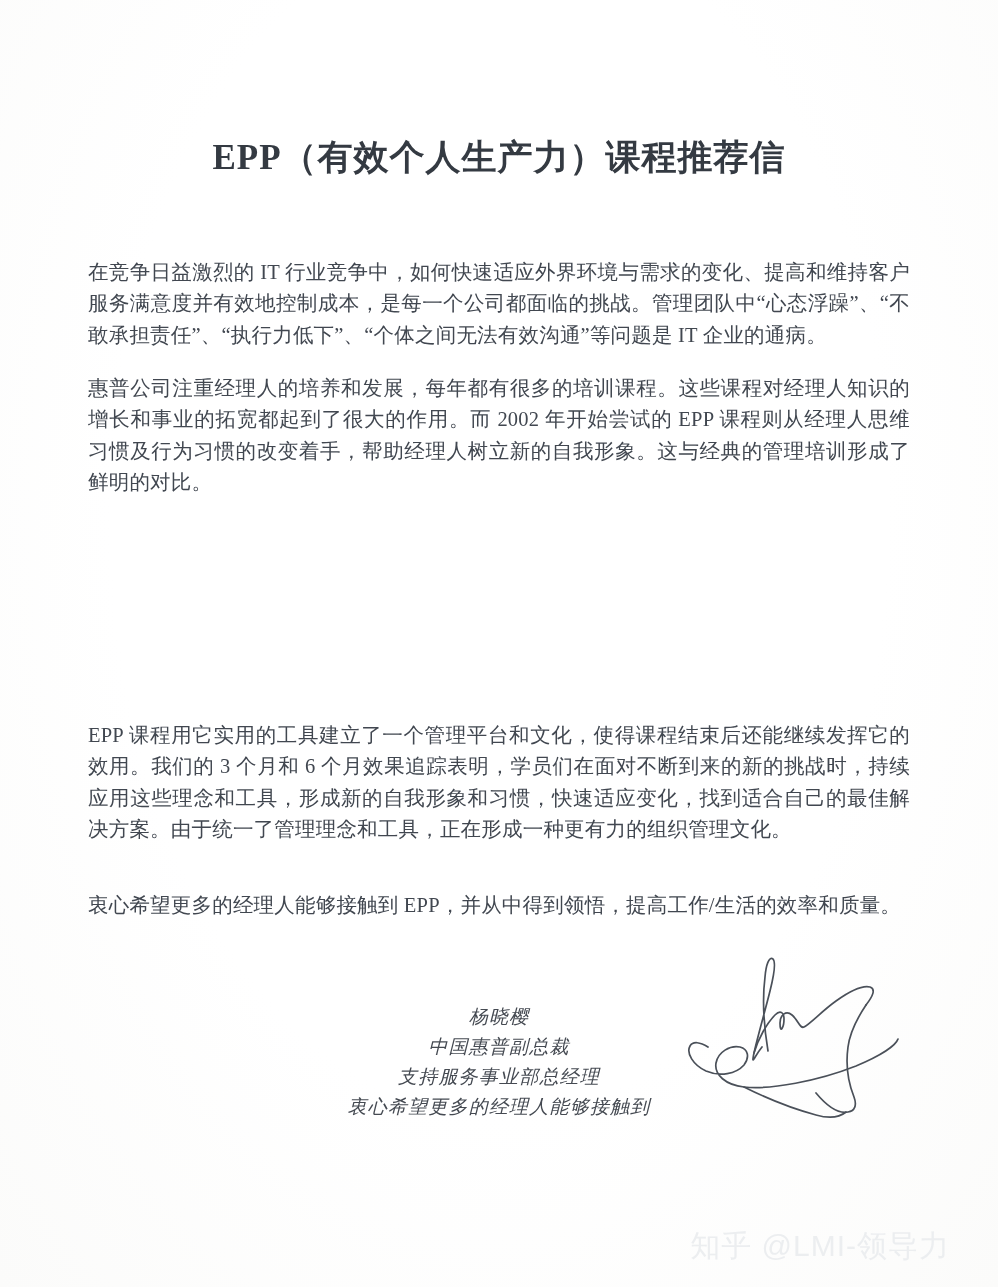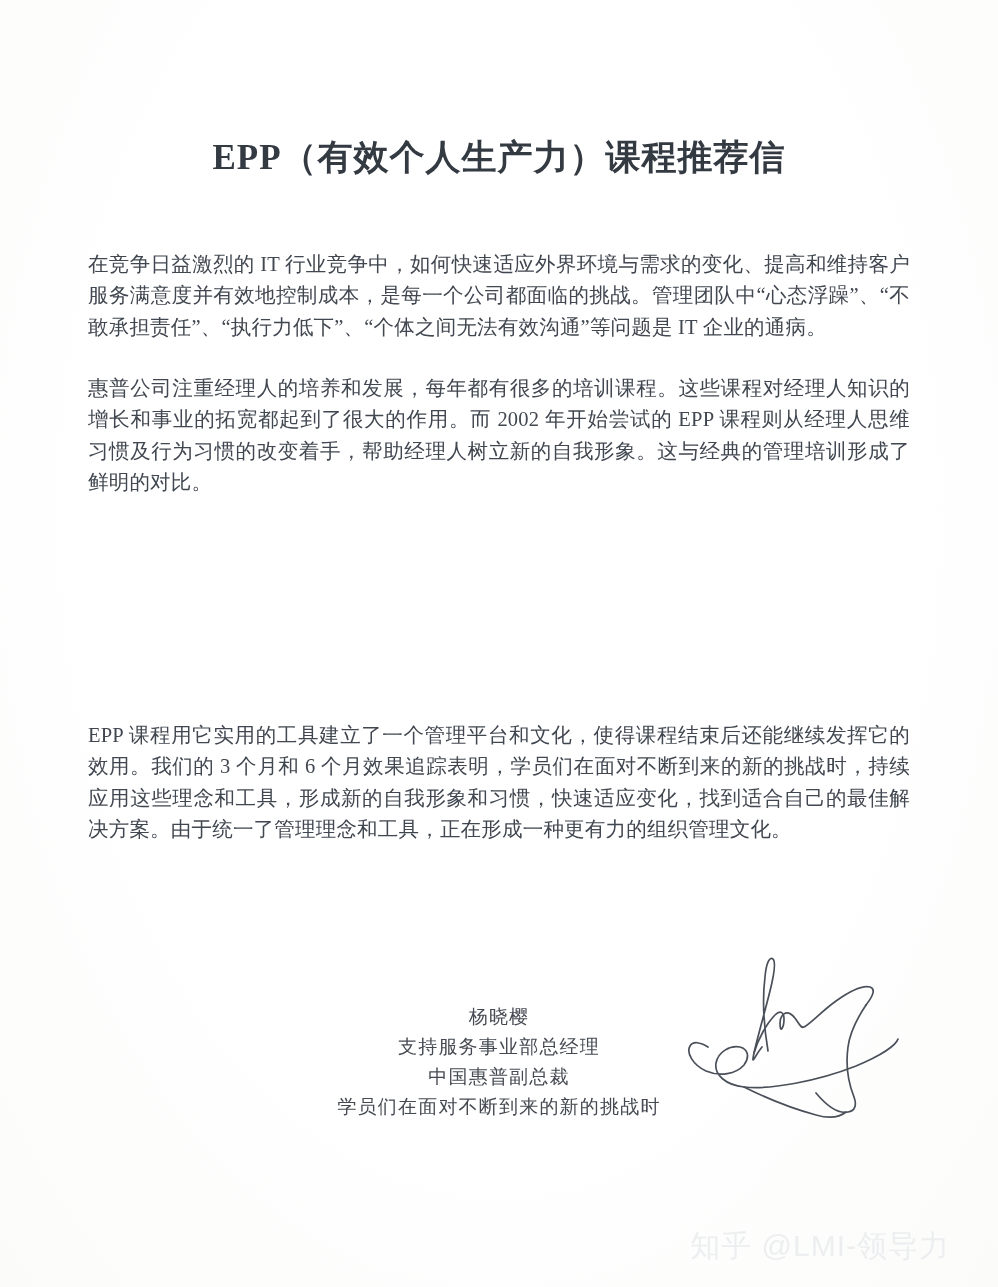--- a/index.html
+++ b/index.html
@@ -48,28 +48,29 @@
   }
   .para {
     font-size: 20.5px;
     line-height: 31.4px;
     text-align: justify;
     text-justify: inter-ideograph;
     color: #414750;
     margin: 0 0 23px 0;
     letter-spacing: 0.2px;
   }
-  #p1 { margin-top: 0; }
+  #p1 { margin-top: 8px; }
 
   .sign-block {
     position: absolute;
     left: 0;
     top: 1002px;
     width: 998px;
     text-align: center;
+    font-style: italic;
   }
   .sign-line {
     font-size: 19px;
     line-height: 30px;
     color: #454a52;
     letter-spacing: 1.2px;
   }
 
   .signature-mark {
     position: absolute;
@@ -107,20 +108,23 @@
 
   <div class="body-block" style="top:373px;">
     <p class="para">惠普公司注重经理人的培养和发展，每年都有很多的培训课程。这些课程对经理人知识的增长和事业的拓宽都起到了很大的作用。而 2002 年开始尝试的 EPP 课程则从经理人思维习惯及行为习惯的改变着手，帮助经理人树立新的自我形象。这与经典的管理培训形成了鲜明的对比。</p>
   </div>
 
 
   <div class="body-block" style="top:720px;">
     <p class="para">EPP 课程用它实用的工具建立了一个管理平台和文化，使得课程结束后还能继续发挥它的效用。我们的 3 个月和 6 个月效果追踪表明，学员们在面对不断到来的新的挑战时，持续应用这些理念和工具，形成新的自我形象和习惯，快速适应变化，找到适合自己的最佳解决方案。由于统一了管理理念和工具，正在形成一种更有力的组织管理文化。</p>
   </div>
 
+  <div class="body-block" style="top:890px;">
+    <p class="para">衷心希望更多的经理人能够接触到 EPP，并从中得到领悟，提高工作/生活的效率和质量。</p>
+  </div>
 
   <svg class="signature-mark" viewBox="0 0 290 205">
     <g fill="none" stroke="#4a5059" stroke-width="1.7" stroke-linecap="round" stroke-linejoin="round">
       <path d="M128 116 C124 92 122 66 125 42 C126 30 129 21 133 24
                C136 27 134 40 130 56 C124 80 117 104 114 118
                C111 132 114 122 122 112"></path>
       <path d="M114 118 C118 104 127 88 135 80 C140 75 144 77 144 84
                C144 92 140 100 140 88 C140 80 146 75 152 80
                C158 85 160 94 164 92 C170 89 182 76 196 66
                C210 56 222 50 230 52 C236 54 233 61 226 70"></path>
@@ -129,20 +133,20 @@
       <path d="M68 112 C60 107 53 106 50 111 C46 118 53 130 66 136
                C80 142 96 139 104 130 C110 122 108 114 100 112
                C90 110 78 117 76 128 C74 140 86 150 104 152
                C130 155 178 146 216 131 C242 120 256 110 258 104"></path>
       <path d="M104 152 C120 160 150 173 176 180 C190 184 200 182 206 177"></path>
     </g>
   </svg>
 
   <div class="sign-block">
     <div class="sign-line">杨晓樱</div>
+    <div class="sign-line">中国惠普副总裁</div>
     <div class="sign-line">支持服务事业部总经理</div>
-    <div class="sign-line">中国惠普副总裁</div>
-    <div class="sign-line">学员们在面对不断到来的新的挑战时</div>
+    <div class="sign-line">衷心希望更多的经理人能够接触到</div>
   </div>
 
   <div class="watermark">知乎 @LMI-领导力</div>
 
 </div>
 
 </body></html>

